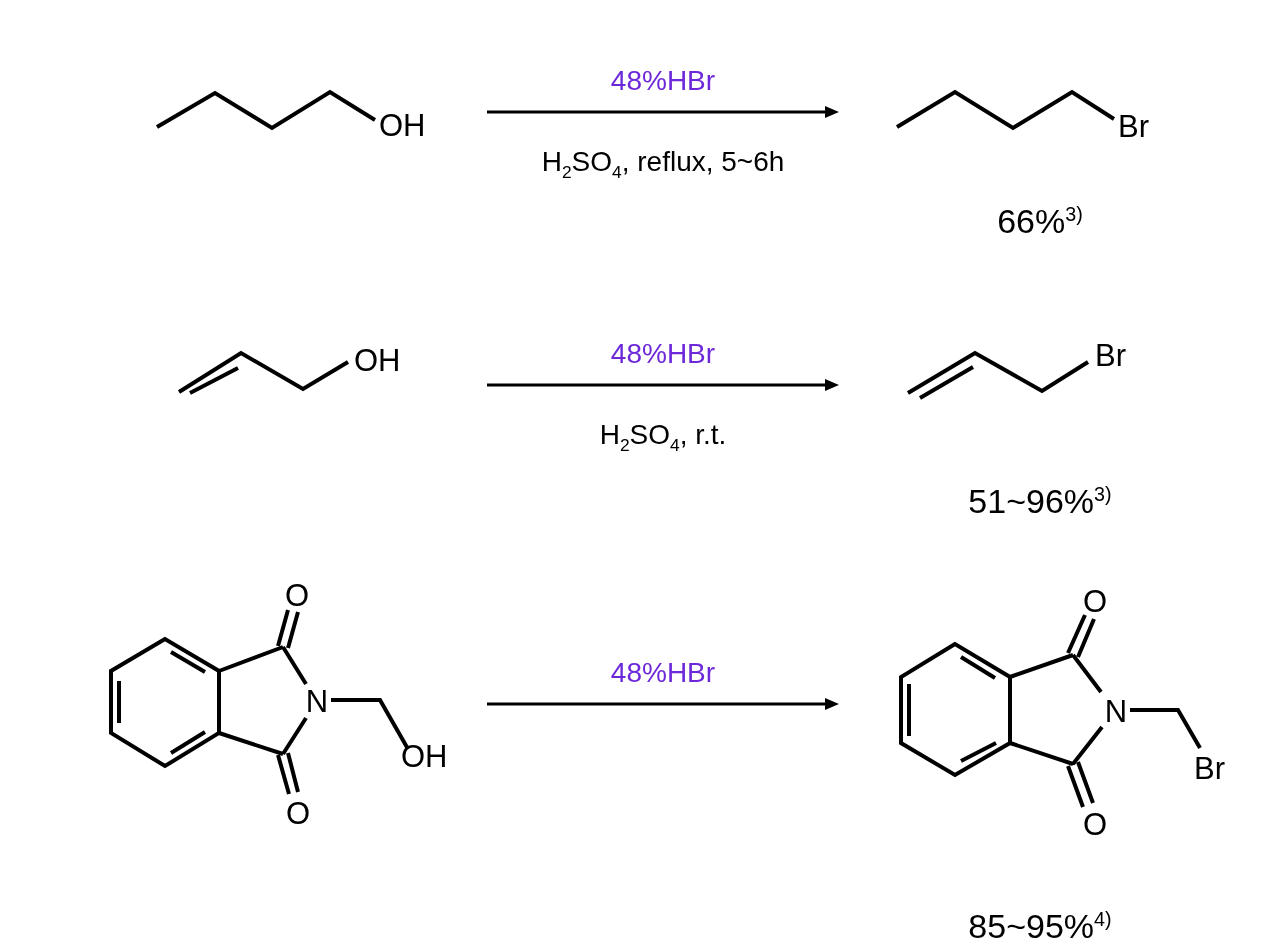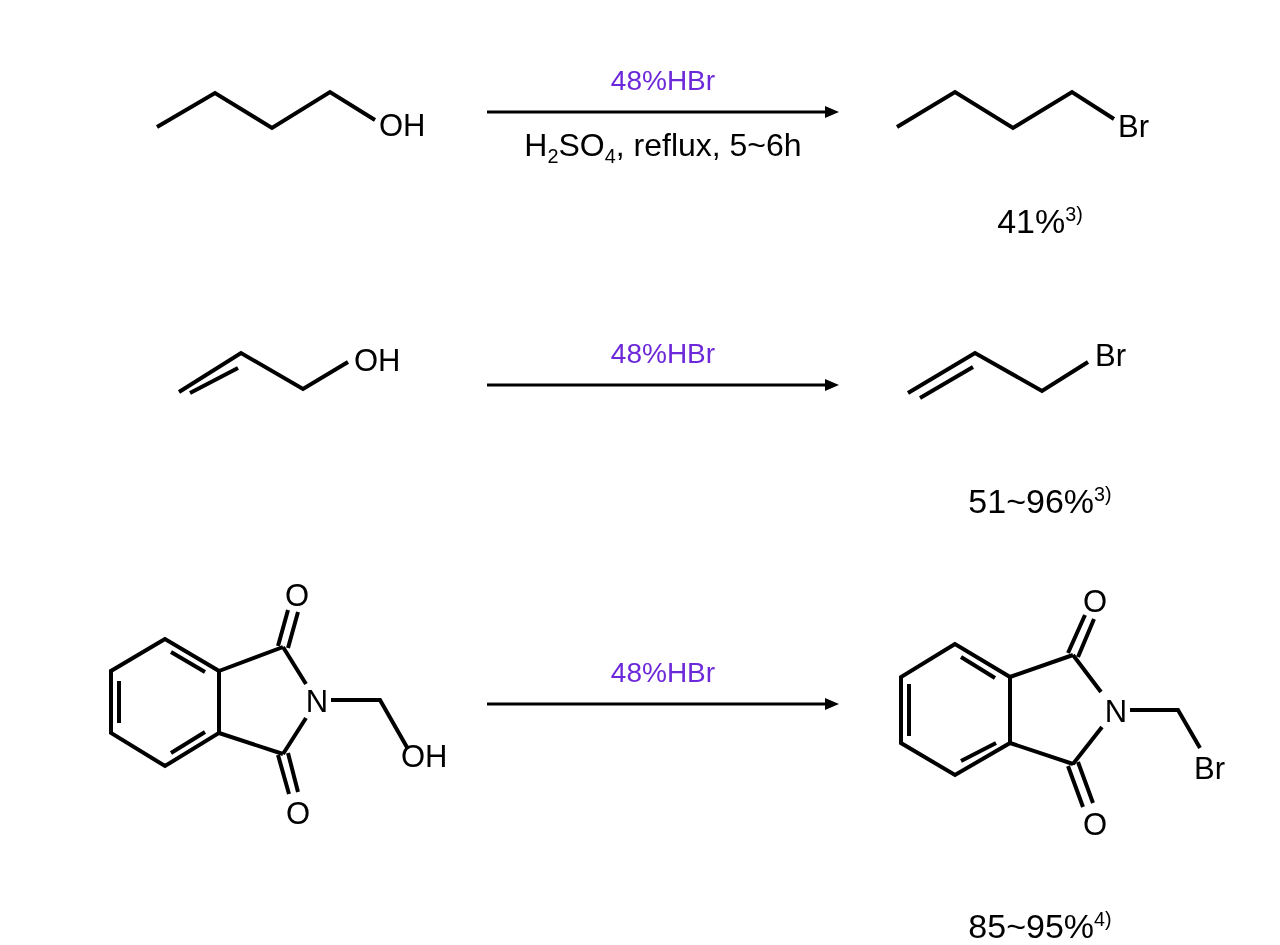--- a/index.html
+++ b/index.html
@@ -5,21 +5,21 @@
   html,body{margin:0;padding:0;}
   body{background:#ffffff;font-family:"Liberation Sans","DejaVu Sans",sans-serif;}
   .canvas{position:relative;width:1280px;height:945px;background:#ffffff;overflow:hidden;}
   .structures{position:absolute;left:0;top:0;}
   .bond{stroke:#000;stroke-width:4;fill:none;stroke-linecap:butt;stroke-linejoin:miter;}
   .atom{font-family:"Liberation Sans","DejaVu Sans",sans-serif;font-size:31px;fill:#000;}
   .atom.mid{text-anchor:middle;}
   .rxn{position:absolute;width:352px;text-align:center;}
   .reagent{font-size:28px;color:#6d28d9;line-height:34px;height:34px;}
   .arrow-svg{display:block;margin:6px auto 0 auto;}
-  .conditions{font-size:32px;color:#000;line-height:34px;margin-top:8px;white-space:nowrap;}
+  .conditions{font-size:28px;color:#000;line-height:34px;margin-top:25px;white-space:nowrap;}
   .conditions sub{font-size:0.62em;}
   .yield{position:absolute;left:890px;width:300px;text-align:center;font-size:34px;color:#000;line-height:40px;}
   .yield sup{font-size:0.58em;vertical-align:super;}
 </style>
 </head>
 <body>
 
 <div class="canvas">
 
   <svg class="structures" width="1280" height="945" viewBox="0 0 1280 945">
@@ -85,29 +85,30 @@
     </svg>
     <div class="conditions"><span>H</span><sub>2</sub><span>SO</span><sub>4</sub><span>, reflux, 5~6h</span></div>
   </div>
 
   <div class="rxn" style="left:487px;top:337px;">
     <div class="reagent">48%HBr</div>
     <svg class="arrow-svg" width="352" height="16" viewBox="0 0 352 16">
       <line x1="0" y1="8" x2="344" y2="8" stroke="#000" stroke-width="3"></line>
       <polygon points="338,2 352,8 338,14" fill="#000"></polygon>
     </svg>
+    <div class="conditions"><span>H</span><sub>2</sub><span>SO</span><sub>4</sub><span>, r.t.</span></div>
   </div>
 
   <div class="rxn" style="left:487px;top:656px;">
     <div class="reagent">48%HBr</div>
     <svg class="arrow-svg" width="352" height="16" viewBox="0 0 352 16">
       <line x1="0" y1="8" x2="344" y2="8" stroke="#000" stroke-width="3"></line>
       <polygon points="338,2 352,8 338,14" fill="#000"></polygon>
     </svg>
   </div>
 
-  <div class="yield" style="top:194px;"><span>41%</span><sup>3)</sup></div>
+  <div class="yield" style="top:194px;"><span>66%</span><sup>3)</sup></div>
 
   <div class="yield" style="top:474px;"><span>51~96%</span><sup>3)</sup></div>
 
   <div class="yield" style="top:899px;"><span>85~95%</span><sup>4)</sup></div>
 
 </div>
 
 </body></html>

